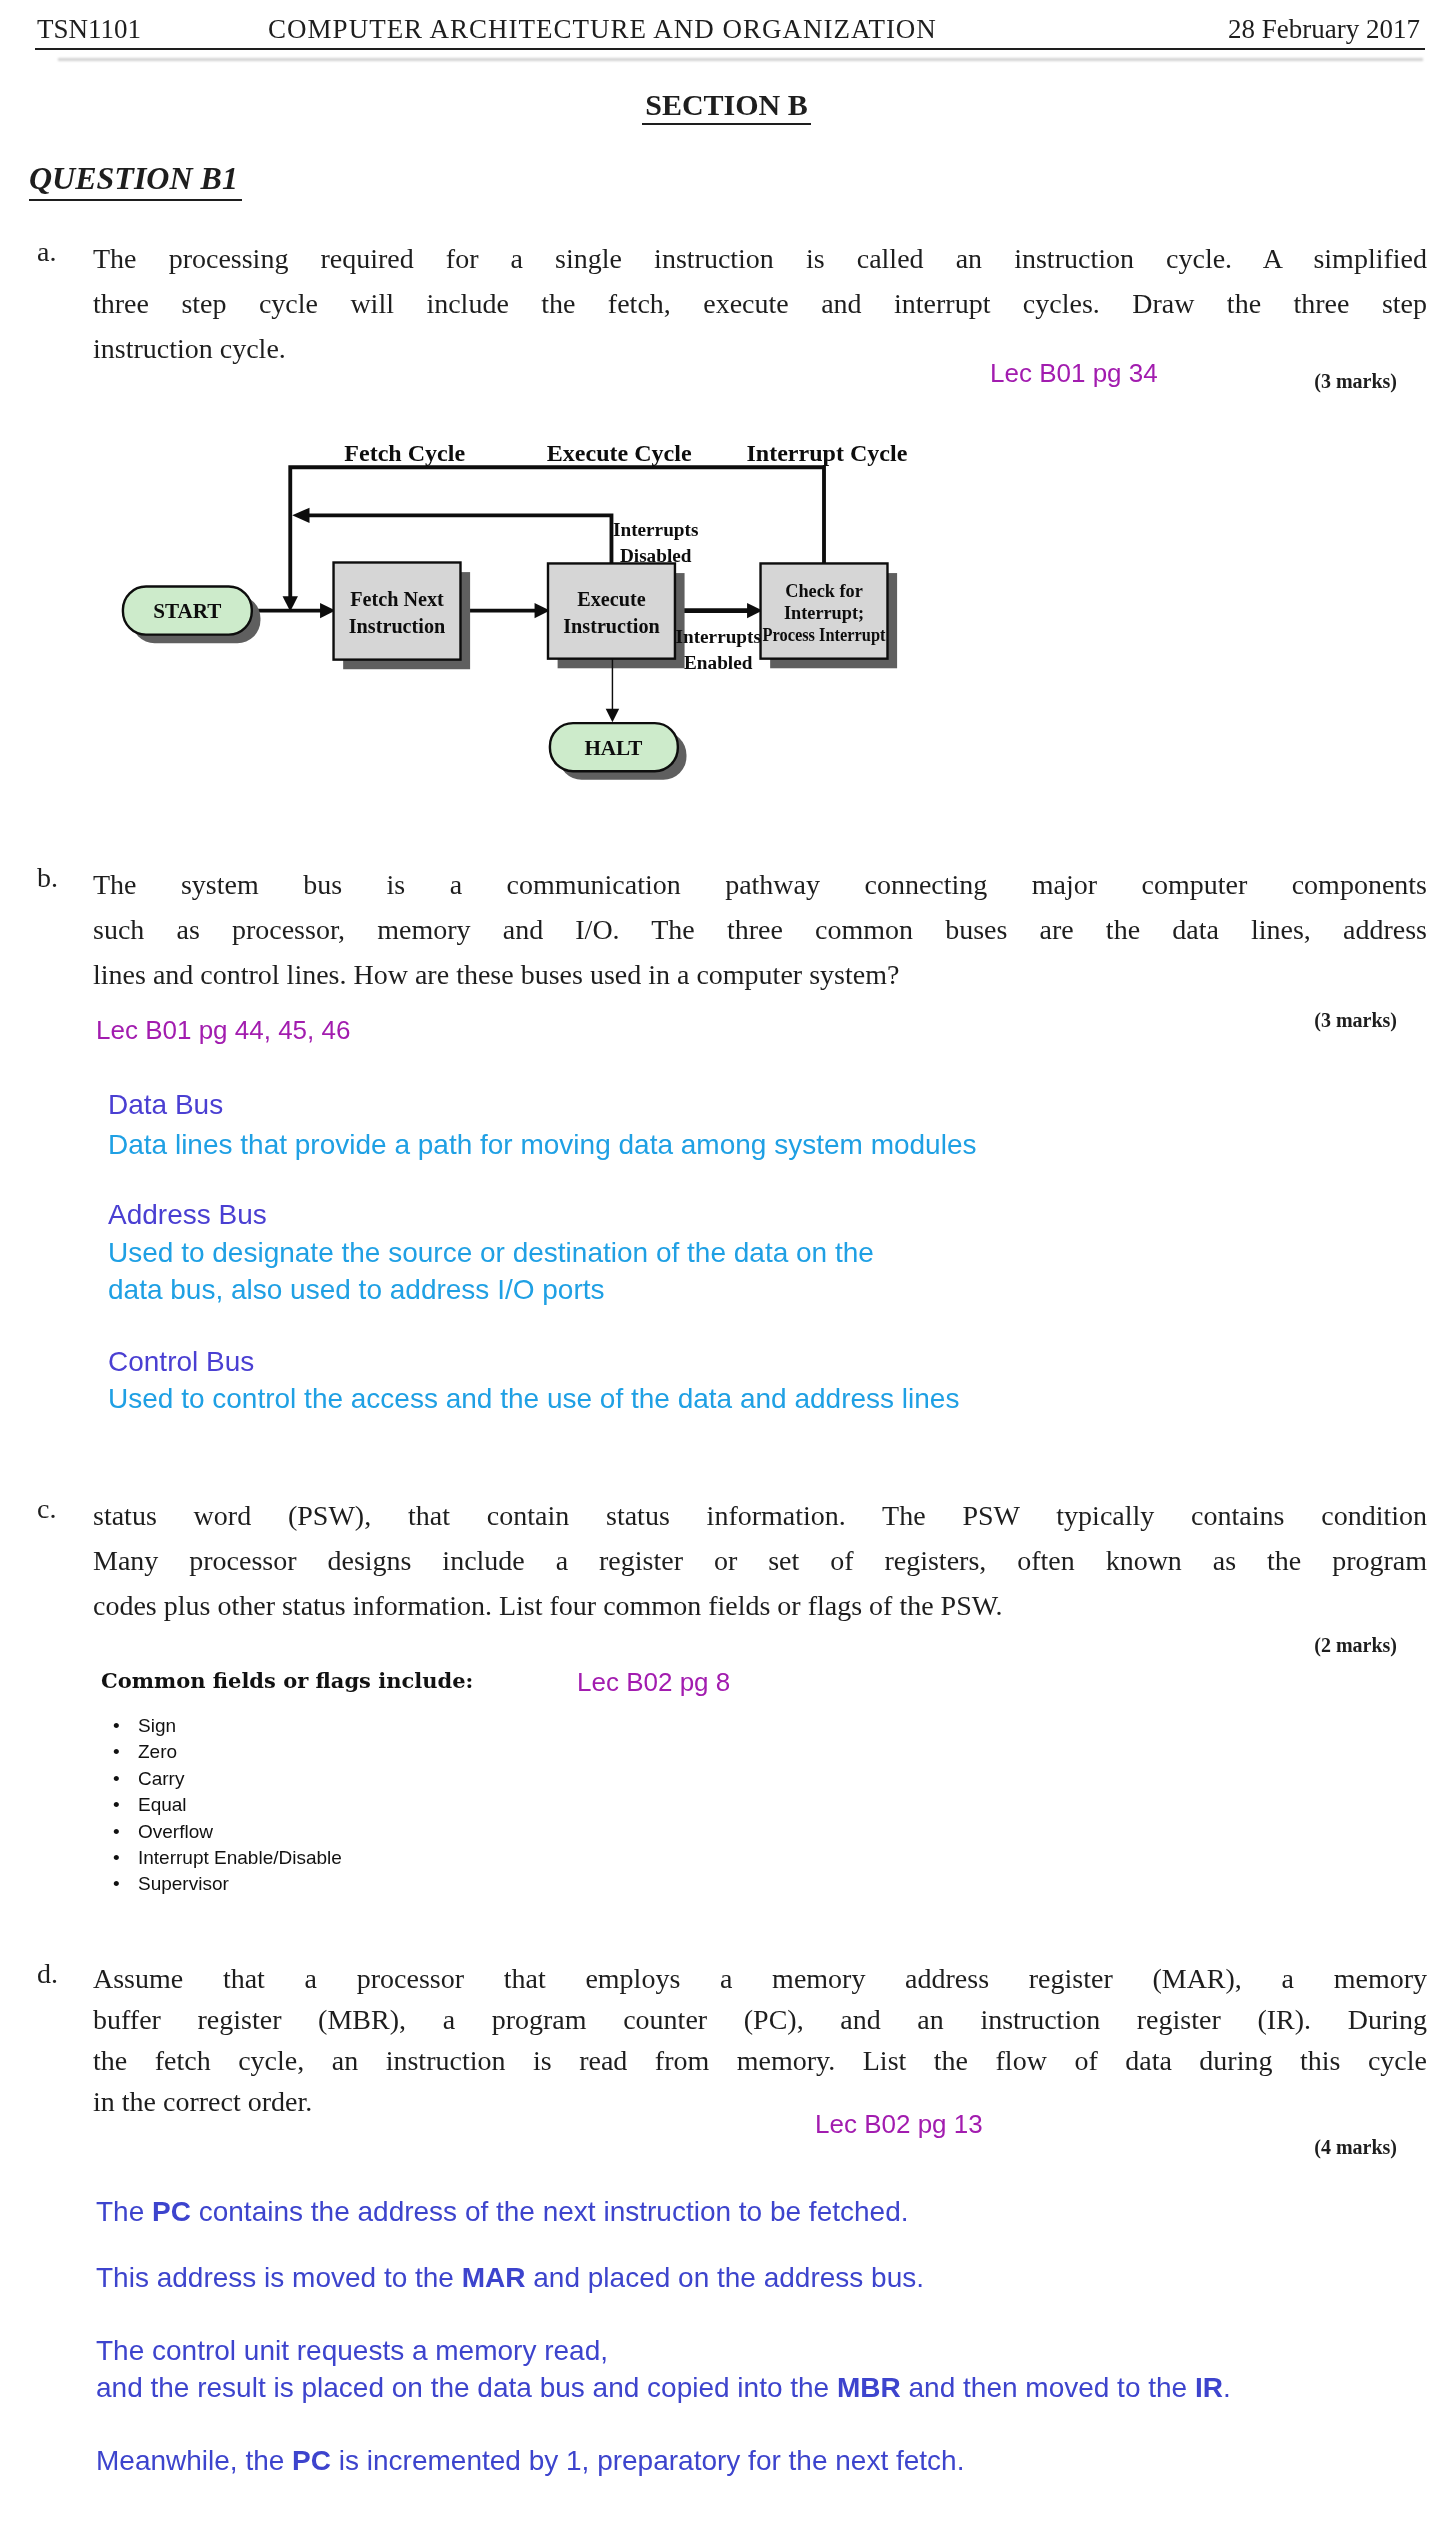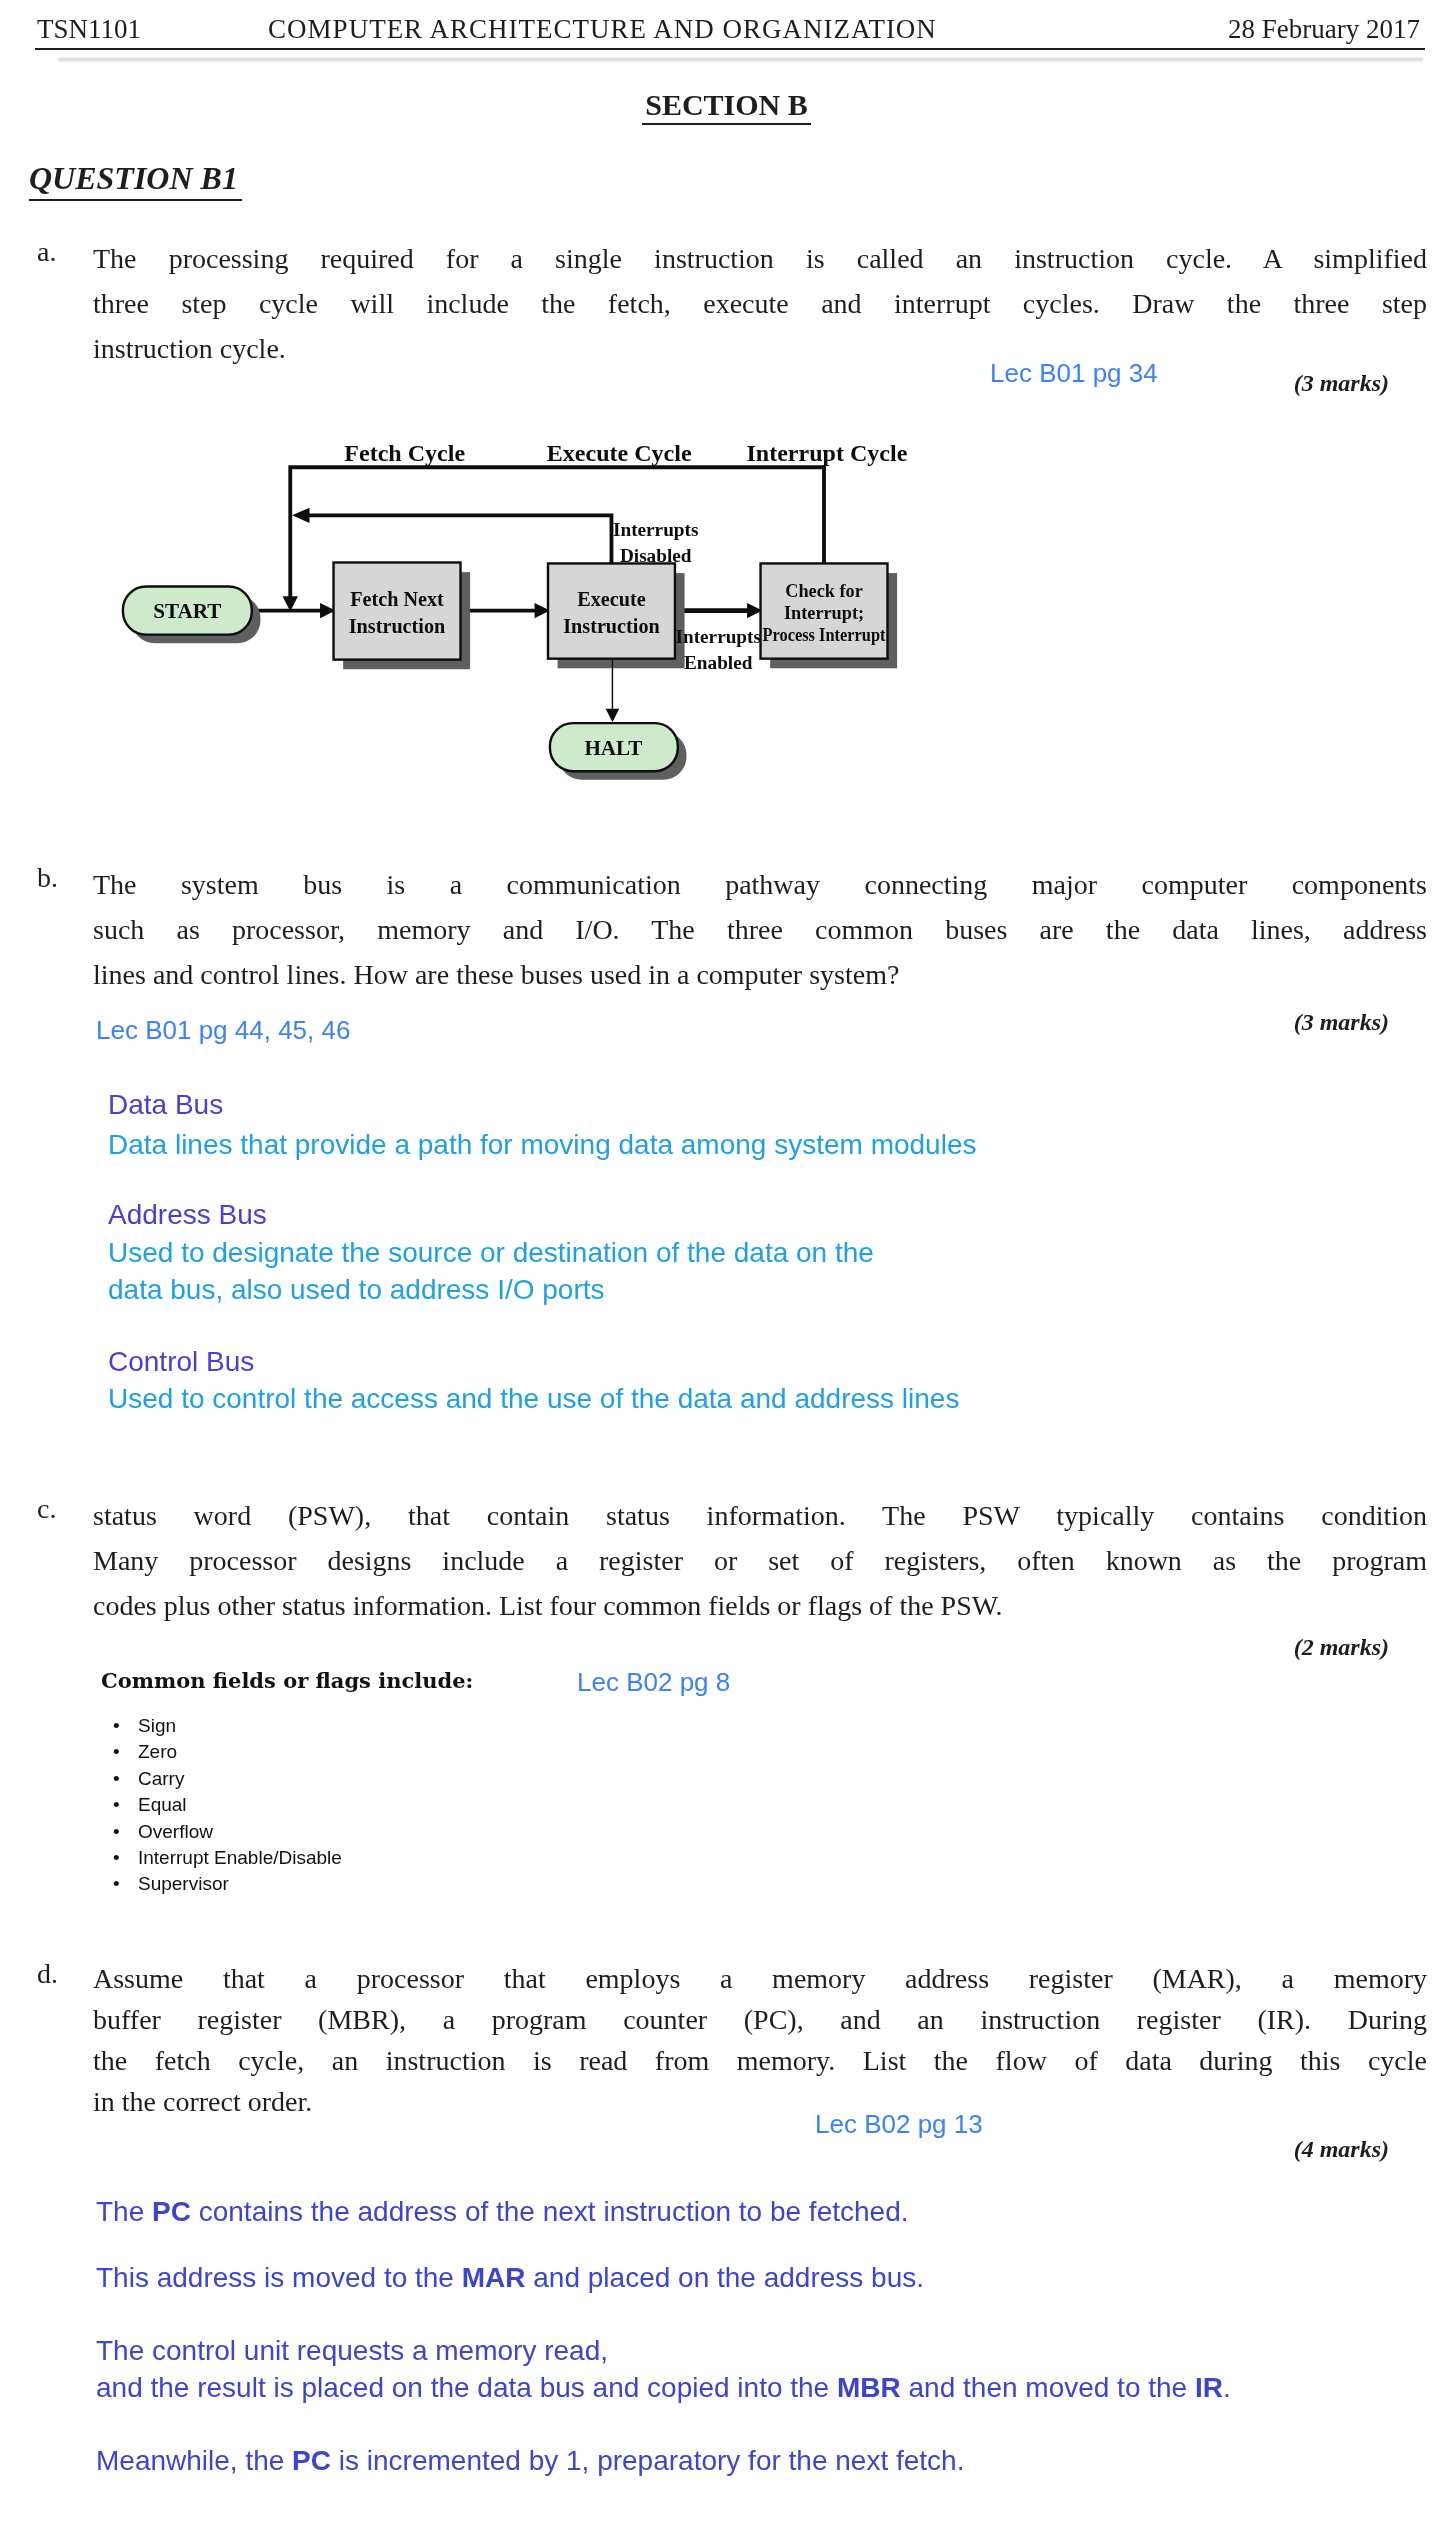--- a/index.html
+++ b/index.html
@@ -19,22 +19,22 @@
   .question-title span{border-bottom:2.9px solid #1e1e1e;padding:0 3.8px 2.9px 0;}
 
   
   .para{position:absolute;left:37px;display:flex;gap:23px;font-size:28px;}
   .para .plabel{width:33px;flex:none;}
   .para .plines{width:1334px;}
   .para .pline{line-height:45px;text-align:justify;text-align-last:justify;}
   .para .pline.last{text-align-last:left;}
   .para.d .pline{line-height:41px;}
 
-  .annotation{position:absolute;font-family:"Liberation Sans",sans-serif;font-size:26px;color:#3b82f6;white-space:nowrap;}
-  .marks{position:absolute;right:64px;font-size:24px;font-weight:bold;white-space:nowrap;font-style:italic;}
+  .annotation{position:absolute;font-family:"Liberation Sans",sans-serif;font-size:26px;color:#a21caf;white-space:nowrap;}
+  .marks{position:absolute;right:56px;font-size:20px;font-weight:bold;white-space:nowrap;}
 
   
   .b-answers{position:absolute;left:108px;top:1089px;width:1153px;
              font-family:"Liberation Sans",sans-serif;font-size:28px;}
   .b-answers div{position:absolute;white-space:nowrap;}
   .bus-heading{color:#4a3fd2;}
   .bus-body{color:#1fa0e4;}
 
   
   .common-label{position:absolute;left:101px;top:1668px;font-family:"DejaVu Serif",serif;

